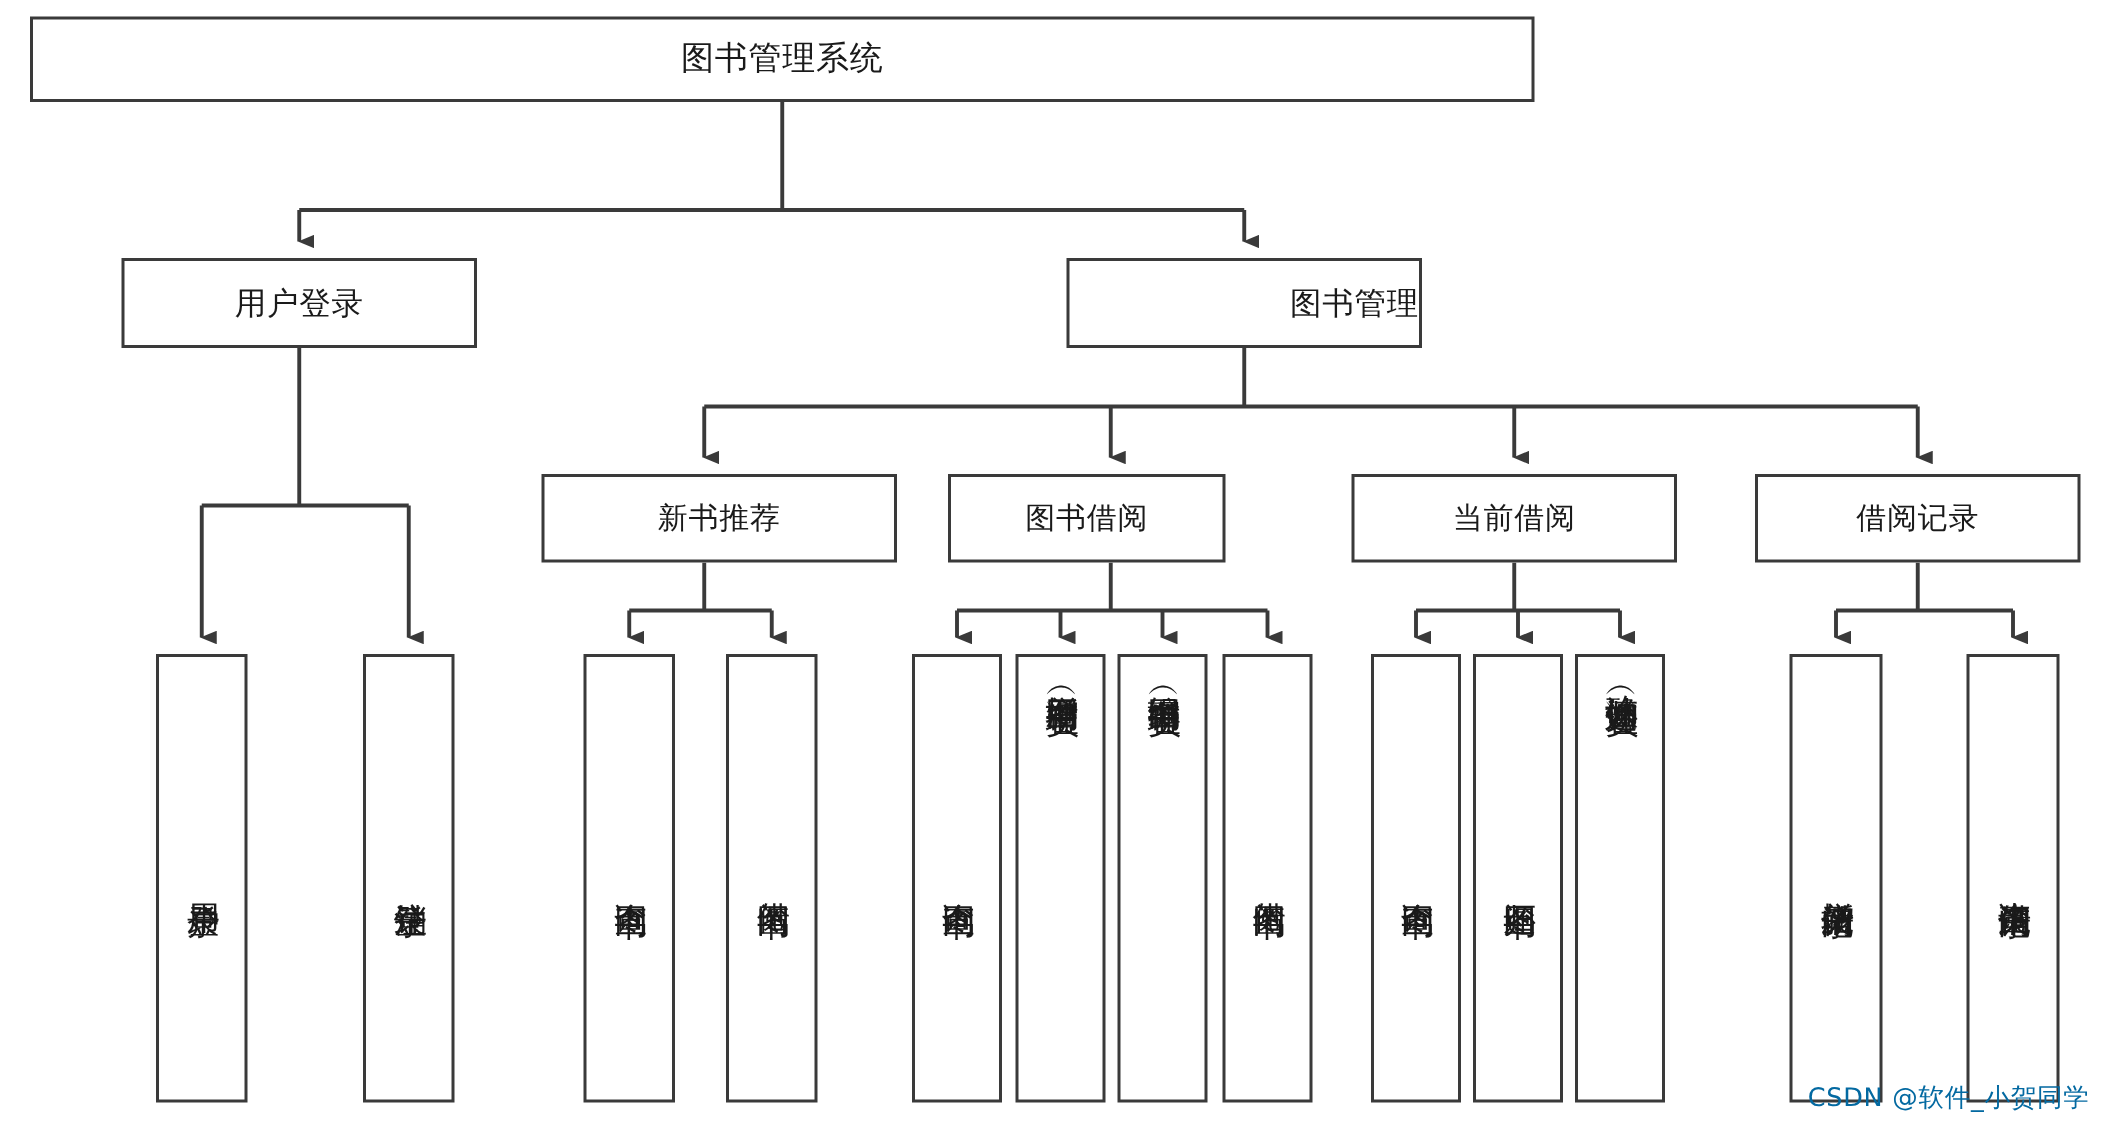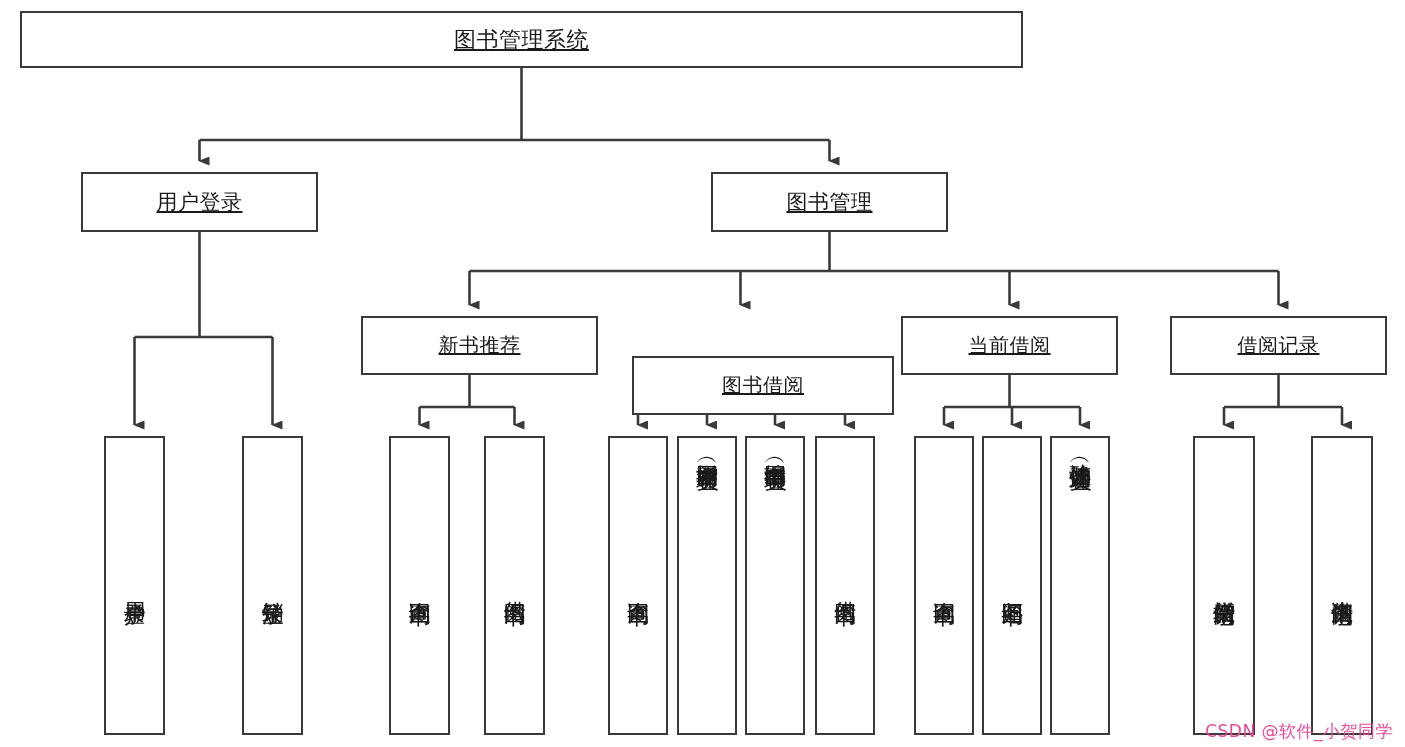--- a/index.html
+++ b/index.html
@@ -39,21 +39,20 @@
   .node .lbl {
     display: block;
     text-align: center;
     line-height: 1.18;
   }
   
   .node.horiz .lbl {
     writing-mode: horizontal-tb;
     font-size: 21px;
     letter-spacing: 0.5px;
-    text-decoration: underline;
   }
   .node.root .lbl {
     font-size: 22px;
   }
   .node.lvl2 .lbl {
     font-size: 20px;
   }
   
   .node.vert {
     align-items: flex-start;
@@ -71,21 +70,21 @@
   
   .node.vert.center {
     align-items: center;
     padding-top: 0;
   }
   #watermark {
     position: absolute;
     right: 12px;
     bottom: 4px;
     font-size: 17px;
-    color: #ec4899;
+    color: #0369a1;
     letter-spacing: 0.5px;
     white-space: nowrap;
     user-select: none;
   }
 </style>
 </head>
 <body>
 
 <div id="canvas">
   <svg class="edges" id="edge-layer" viewBox="0 0 1405 747">
@@ -131,27 +130,27 @@
       </g>
   </svg>
 
   <div id="node-layer">
       <div class="node horiz root" style="left: 20px; top: 11px; width: 1003px; height: 57px;">
         <span class="lbl">图书管理系统</span>
       </div>
       <div class="node horiz" style="left: 81px; top: 172px; width: 237px; height: 60px;">
         <span class="lbl">用户登录</span>
       </div>
-      <div class="node horiz" style="left: 711px; top: 172px; width: 237px; height: 60px;">
+      <div class="node horiz" style="left: 711px; top: 172px; width: 237px; height: 60px; justify-content: flex-end;">
         <span class="lbl">图书管理</span>
       </div>
       <div class="node horiz lvl2" style="left: 361px; top: 316px; width: 237px; height: 59px;">
         <span class="lbl">新书推荐</span>
       </div>
-      <div class="node horiz lvl2" style="left: 632px; top: 316px; width: 262px; height: 59px; margin-top: 40px;">
+      <div class="node horiz lvl2" style="left: 632px; top: 316px; width: 185px; height: 59px;">
         <span class="lbl">图书借阅</span>
       </div>
       <div class="node horiz lvl2" style="left: 901px; top: 316px; width: 217px; height: 59px; justify-content: center;">
         <span class="lbl">当前借阅</span>
       </div>
       <div class="node horiz lvl2" style="left: 1170px; top: 316px; width: 217px; height: 59px;">
         <span class="lbl">借阅记录</span>
       </div>
       <div class="node vert center" style="left: 104px; top: 436px; width: 61px; height: 299px;">
         <span class="lbl">用户登录</span>

